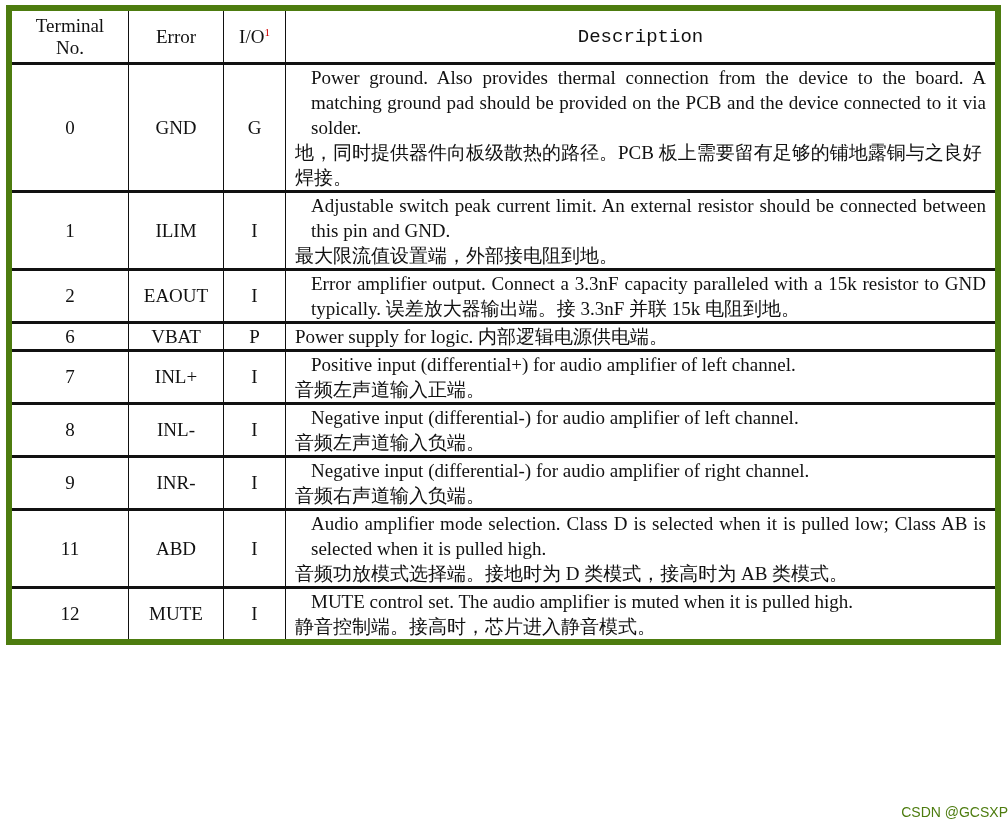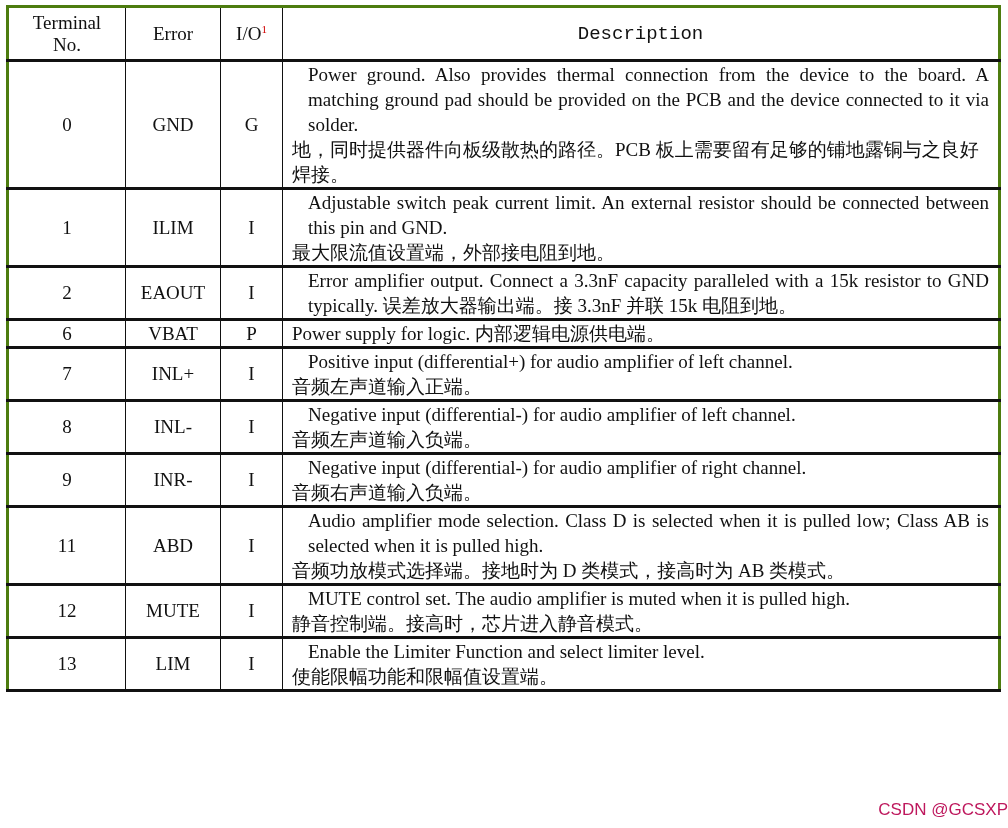--- a/index.html
+++ b/index.html
@@ -2,42 +2,42 @@
 <html><head>
 <meta charset="utf-8">
 <style>
   html, body { margin: 0; padding: 0; background: #ffffff; }
   body { width: 1008px; height: 828px; position: relative; overflow: hidden; }
   .pin-table {
     position: absolute; left: 6px; top: 5px; width: 995px;
     border-collapse: collapse;
     font-family: "Liberation Serif", "DejaVu Serif", serif;
     font-size: 19px; color: #111;
-    border: 3px solid #4d7c0f;
+    border: 6px solid #4d7c0f;
   }
   .pin-table th, .pin-table td {
     border: 1px solid #111;
     padding: 0 8px;
     vertical-align: middle;
   }
   .pin-table tr { border-bottom: 3px solid #111; }
   .pin-table th { font-weight: normal; text-align: center; height: 51px; line-height: 22px; }
   .pin-table th.desc-head { font-family: Liberation Mono, monospace; font-size: 19px; }
   .pin-table td.c { text-align: center; }
   .pin-table td.d { text-align: left; line-height: 25px; padding: 0 9px; }
   .col-no { width: 100px; }
   .col-name { width: 78px; }
   .col-io { width: 45px; }
   .sup { color: #d00000; font-size: 11px; vertical-align: super; line-height: 0; }
   .desc-line { display: block; }
   .desc-line.justify { text-align: justify; text-align-last: left; margin-left: 16px; }
   .watermark {
     position: absolute; right: 0; bottom: 8px;
     font-family: "Liberation Sans", "DejaVu Sans", sans-serif;
-    font-size: 17px; color: #be185d;
+    font-size: 14px; color: #4d7c0f;
   }
 </style>
 </head>
 <body>
 
 <table class="pin-table">
   <thead>
     <tr>
       <th class="col-no">
         <span class="desc-line">Terminal</span>
@@ -121,25 +121,16 @@
       </tr>
       <tr style="height: 53px;">
         <td class="c">12</td>
         <td class="c">MUTE</td>
         <td class="c">I</td>
         <td class="d">
           <span class="desc-line justify">MUTE control set. The audio amplifier is muted when it is pulled high.</span>
           <span class="desc-line">静音控制端。接高时，芯片进入静音模式。</span>
         </td>
       </tr>
-      <tr style="height: 53px;">
-        <td class="c">13</td>
-        <td class="c">LIM</td>
-        <td class="c">I</td>
-        <td class="d">
-          <span class="desc-line justify">Enable the Limiter Function and select limiter level.</span>
-          <span class="desc-line">使能限幅功能和限幅值设置端。</span>
-        </td>
-      </tr>
     </tbody>
 </table>
 
 <div class="watermark">CSDN @GCSXP</div>
 
 </body></html>

